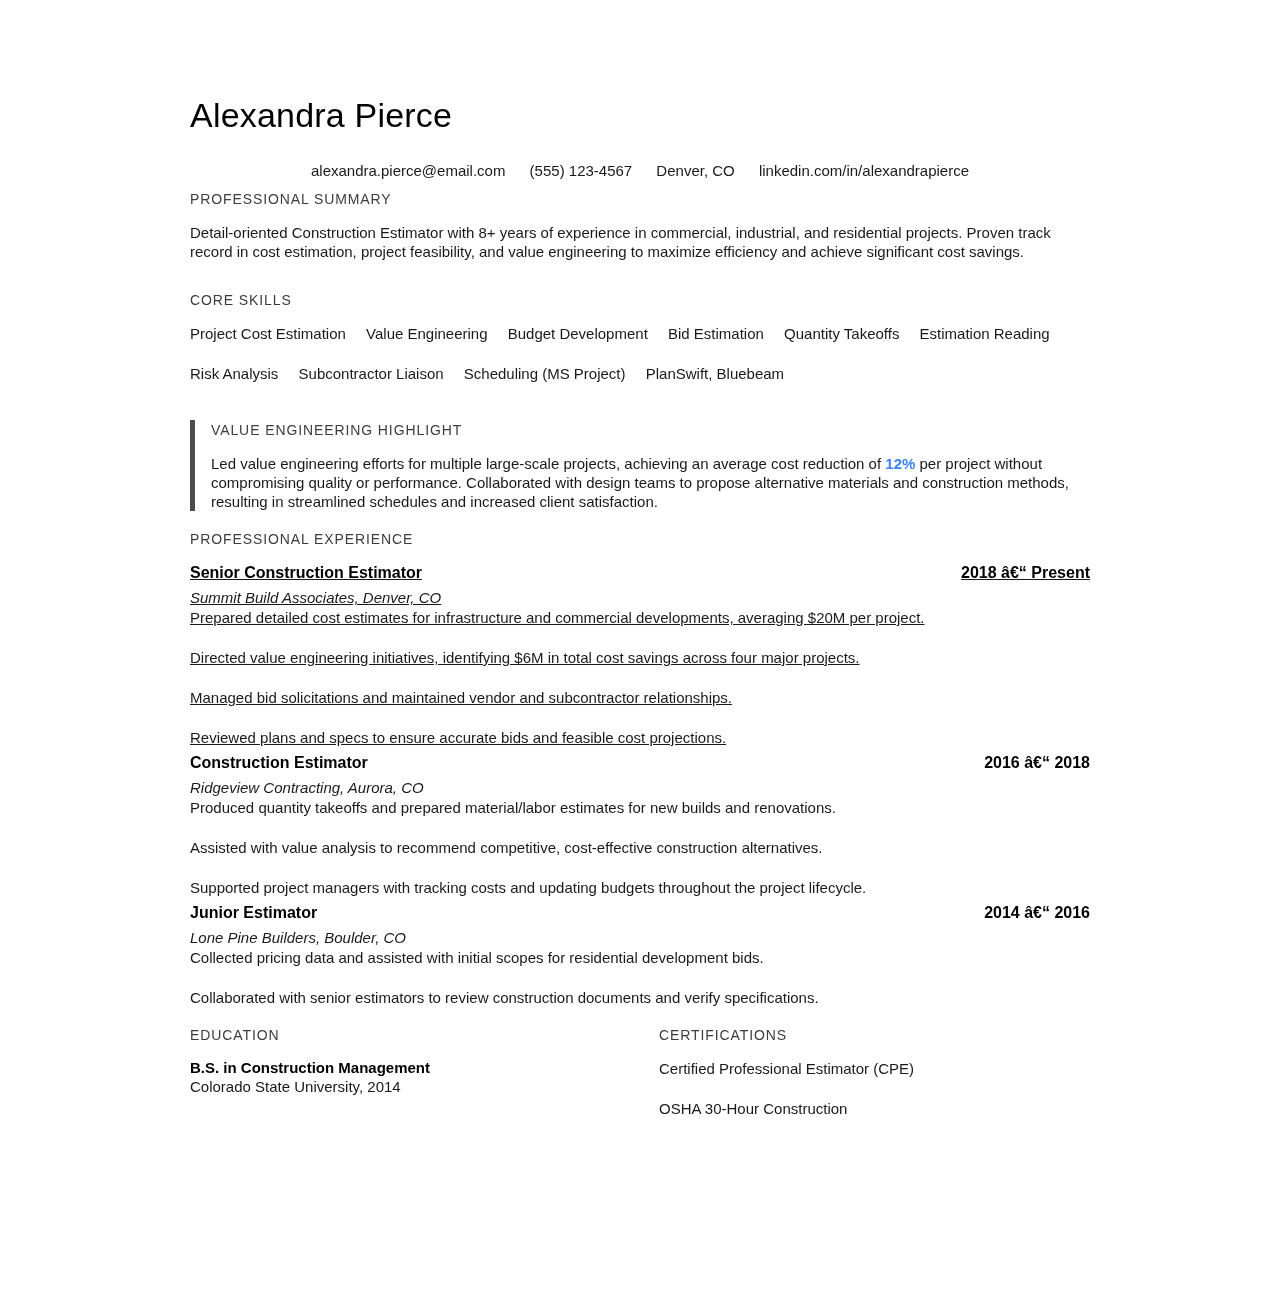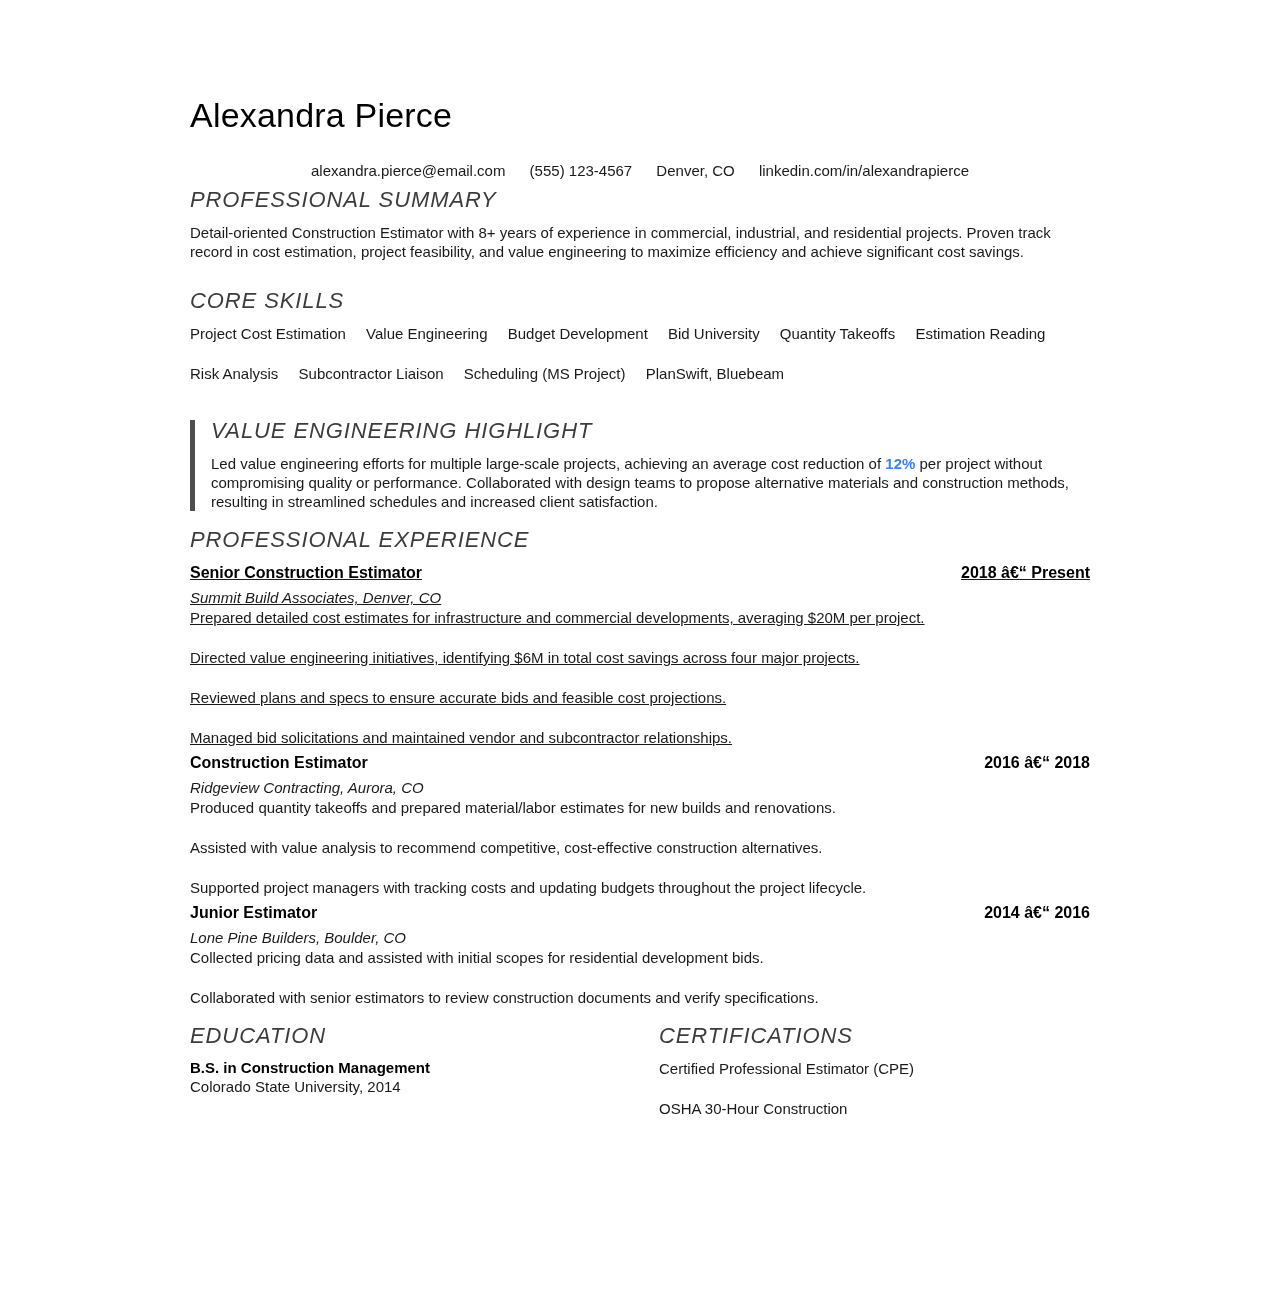--- a/index.html
+++ b/index.html
@@ -29,27 +29,26 @@
   .contact {
     margin-top: 26px;
     font-size: 15px;
     line-height: 19px;
     color: #1a1a1a;
     text-align: center;
   }
   .contact span { margin-right: 20px; }
   .contact span:last-child { margin-right: 0; }
   .section-heading {
-    font-size: 22px;
+    font-size: 14px;
     font-weight: 400;
     color: #3c3c3c;
     letter-spacing: 0.9px;
     margin: 0;
     line-height: 21px;
-    font-style: italic;
   }
   .heading-summary { margin-top: 9px; }
   .heading-core-skills { margin-top: 29px; }
   .heading-experience { margin-top: 18px; }
   .body-text {
     font-size: 15px;
     line-height: 19px;
     margin: 13px 0 0;
   }
   .skills-row {
@@ -130,21 +129,21 @@
   </div>
 
   <h2 class="section-heading heading-summary">PROFESSIONAL SUMMARY</h2>
   <p class="body-text">Detail-oriented Construction Estimator with 8+ years of experience in commercial, industrial, and residential projects. Proven track record in cost estimation, project feasibility, and value engineering to maximize efficiency and achieve significant cost savings.</p>
 
   <h2 class="section-heading heading-core-skills">CORE SKILLS</h2>
   <div class="skills-row skills-row-1">
     <span class="skill">Project Cost Estimation</span>
     <span class="skill">Value Engineering</span>
     <span class="skill">Budget Development</span>
-    <span class="skill">Bid University</span>
+    <span class="skill">Bid Estimation</span>
     <span class="skill">Quantity Takeoffs</span>
     <span class="skill">Estimation Reading</span>
   </div>
   <div class="skills-row skills-row-2">
     <span class="skill">Risk Analysis</span>
     <span class="skill">Subcontractor Liaison</span>
     <span class="skill">Scheduling (MS Project)</span>
     <span class="skill">PlanSwift, Bluebeam</span>
   </div>
 
@@ -157,22 +156,22 @@
 
   <div class="job job-first">
     <div class="job-title-row">
       <span>Senior Construction Estimator</span>
       <span>2018 â€“ Present</span>
     </div>
     <p class="company">Summit Build Associates, Denver, CO</p>
     <div class="bullets">
       <p class="bullet">Prepared detailed cost estimates for infrastructure and commercial developments, averaging $20M per project.</p>
       <p class="bullet">Directed value engineering initiatives, identifying $6M in total cost savings across four major projects.</p>
+      <p class="bullet">Managed bid solicitations and maintained vendor and subcontractor relationships.</p>
       <p class="bullet">Reviewed plans and specs to ensure accurate bids and feasible cost projections.</p>
-      <p class="bullet">Managed bid solicitations and maintained vendor and subcontractor relationships.</p>
     </div>
   </div>
 
   <div class="job">
     <div class="job-title-row">
       <span>Construction Estimator</span>
       <span>2016 â€“ 2018</span>
     </div>
     <p class="company">Ridgeview Contracting, Aurora, CO</p>
     <div class="bullets">

